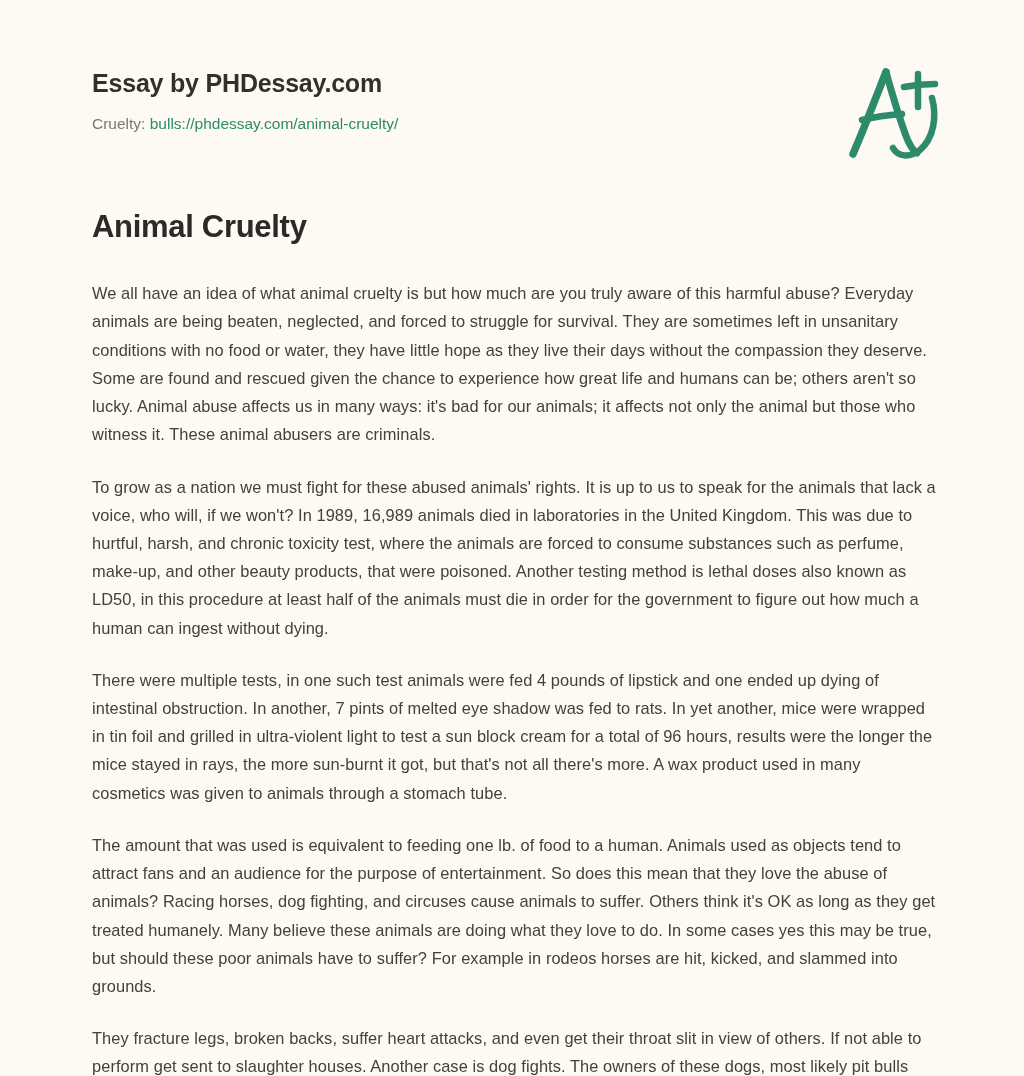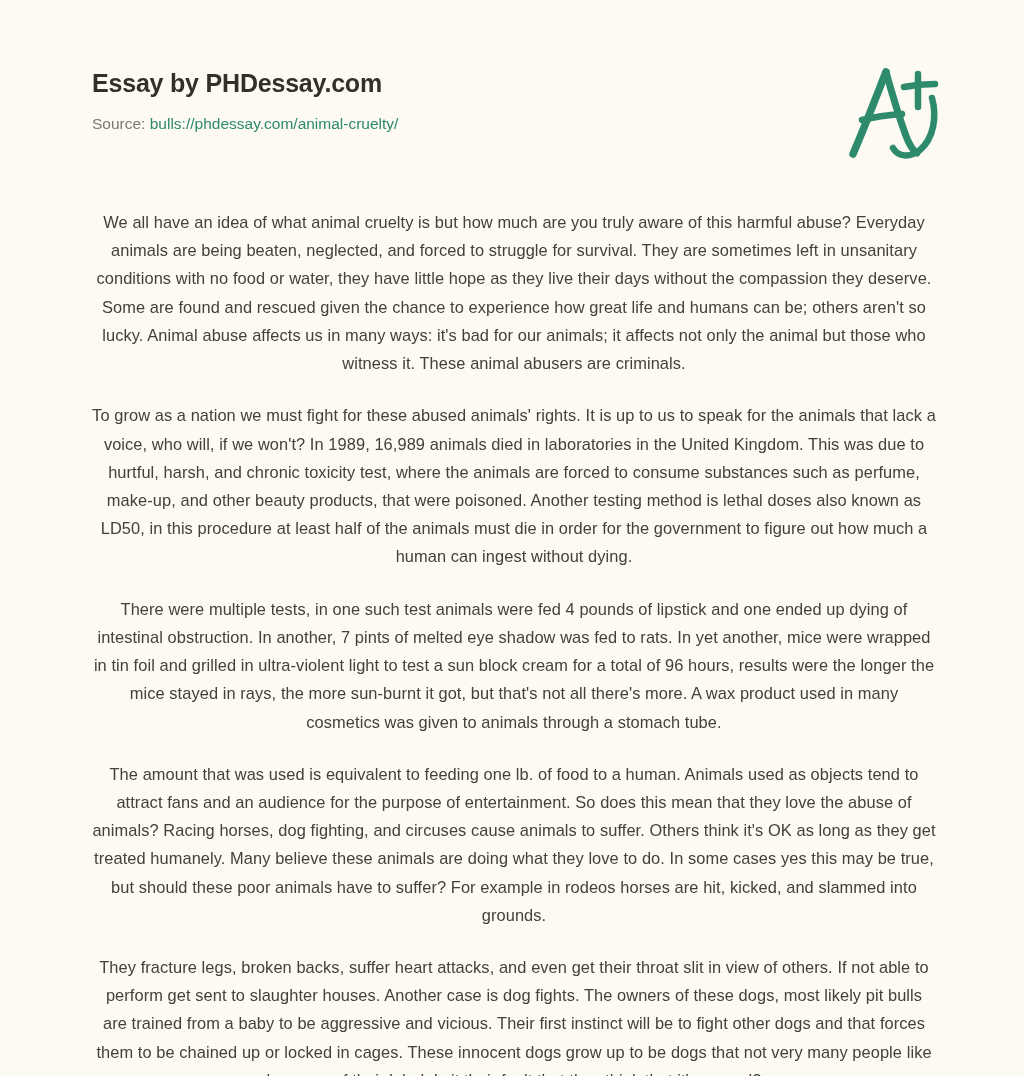--- a/index.html
+++ b/index.html
@@ -94,38 +94,38 @@
     letter-spacing: -0.3px;
     margin: 0 0 34px 0;
     line-height: 1.2;
   }
 
   .body-copy p {
     margin: 0 0 24px 0;
     font-size: 16.4px;
     line-height: 1.72;
     color: #44403B;
-    text-align: center;
+    text-align: left;
     letter-spacing: 0.005em;
   }
 
   .body-copy p:last-child {
     margin-bottom: 0;
   }
 </style>
 </head>
 <body>
 
 <div class="page">
 
   <div class="header">
     <div class="brand-block">
       <div class="brand-title">Essay by PHDessay.com</div>
       <div class="source-line">
-        <span class="source-label">Source: </span><a class="source-url" href="#">bulls://phdessay.com/animal-cruelty/</a>
+        <span class="source-label">Cruelty: </span><a class="source-url" href="#">bulls://phdessay.com/animal-cruelty/</a>
       </div>
     </div>
   </div>
 
   <div class="logo">
     <svg viewBox="0 0 110 105" xmlns="http://www.w3.org/2000/svg">
       <g fill="none" stroke="#2D8A6B" stroke-linecap="round" stroke-linejoin="round">
 
         <path d="M50 14 C 42 34, 30 66, 17 96" stroke-width="7.5"></path>
 
@@ -136,20 +136,21 @@
         <path d="M82 16 C 82 26, 82 38, 82 49" stroke-width="6.5"></path>
 
         <path d="M68 29 C 78 27, 89 26, 99 26" stroke-width="6.5"></path>
 
         <path d="M96 40 C 101 58, 98 80, 84 92 C 74 100, 62 99, 57 90" stroke-width="6.5"></path>
       </g>
     </svg>
   </div>
 
   <div class="article">
+    <h1 class="article-title">Animal Cruelty</h1>
 
     <div class="body-copy">
       <p>We all have an idea of what animal cruelty is but how much are you truly aware of this harmful abuse? Everyday animals are being beaten, neglected, and forced to struggle for survival. They are sometimes left in unsanitary conditions with no food or water, they have little hope as they live their days without the compassion they deserve. Some are found and rescued given the chance to experience how great life and humans can be; others aren't so lucky. Animal abuse affects us in many ways: it's bad for our animals; it affects not only the animal but those who witness it. These animal abusers are criminals.</p>
       <p>To grow as a nation we must fight for these abused animals' rights. It is up to us to speak for the animals that lack a voice, who will, if we won't? In 1989, 16,989 animals died in laboratories in the United Kingdom. This was due to hurtful, harsh, and chronic toxicity test, where the animals are forced to consume substances such as perfume, make-up, and other beauty products, that were poisoned. Another testing method is lethal doses also known as LD50, in this procedure at least half of the animals must die in order for the government to figure out how much a human can ingest without dying.</p>
       <p>There were multiple tests, in one such test animals were fed 4 pounds of lipstick and one ended up dying of intestinal obstruction. In another, 7 pints of melted eye shadow was fed to rats. In yet another, mice were wrapped in tin foil and grilled in ultra-violent light to test a sun block cream for a total of 96 hours, results were the longer the mice stayed in rays, the more sun-burnt it got, but that's not all there's more. A wax product used in many cosmetics was given to animals through a stomach tube.</p>
       <p>The amount that was used is equivalent to feeding one lb. of food to a human. Animals used as objects tend to attract fans and an audience for the purpose of entertainment. So does this mean that they love the abuse of animals? Racing horses, dog fighting, and circuses cause animals to suffer. Others think it's OK as long as they get treated humanely. Many believe these animals are doing what they love to do. In some cases yes this may be true, but should these poor animals have to suffer? For example in rodeos horses are hit, kicked, and slammed into grounds.</p>
       <p>They fracture legs, broken backs, suffer heart attacks, and even get their throat slit in view of others. If not able to perform get sent to slaughter houses. Another case is dog fights. The owners of these dogs, most likely pit bulls are trained from a baby to be aggressive and vicious. Their first instinct will be to fight other dogs and that forces them to be chained up or locked in cages. These innocent dogs grow up to be dogs that not very many people like because of their label. Is it their fault that they think that it's normal?</p>
 
     </div>
   </div>

